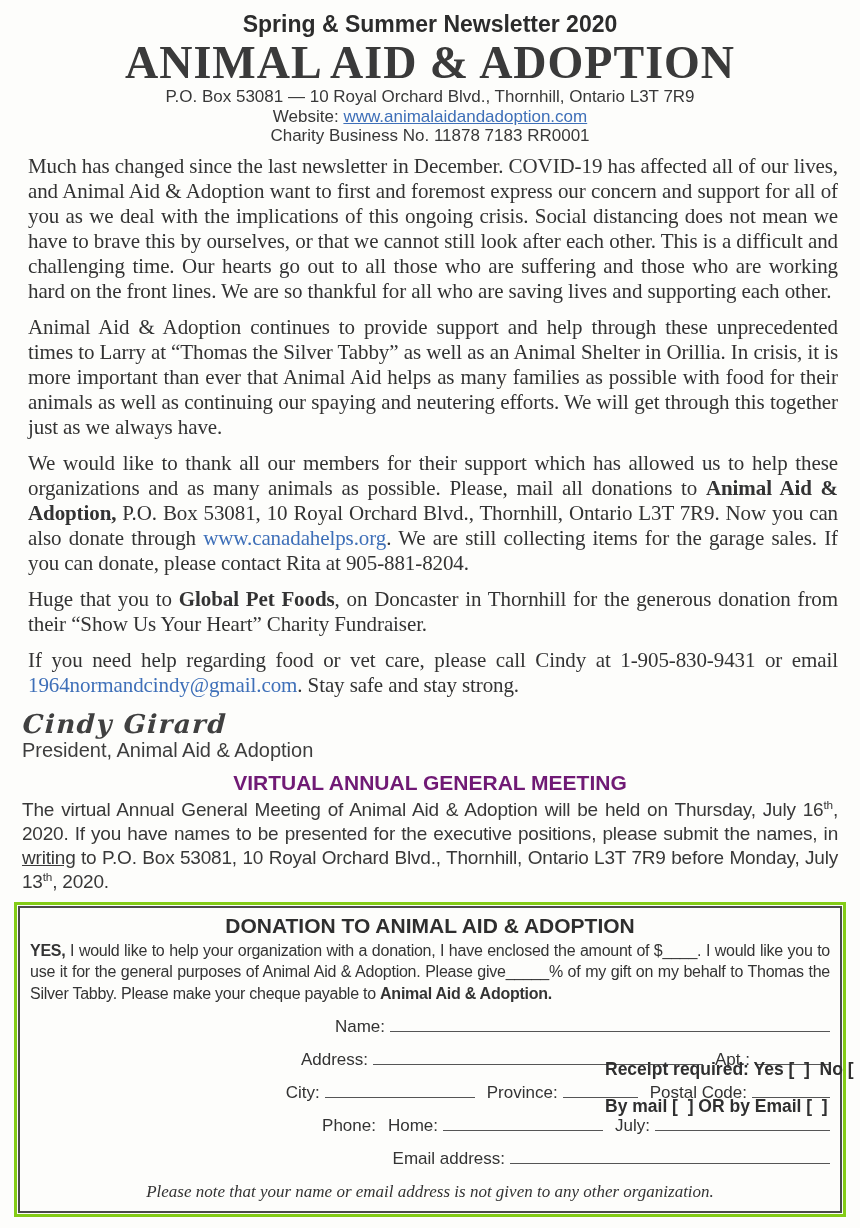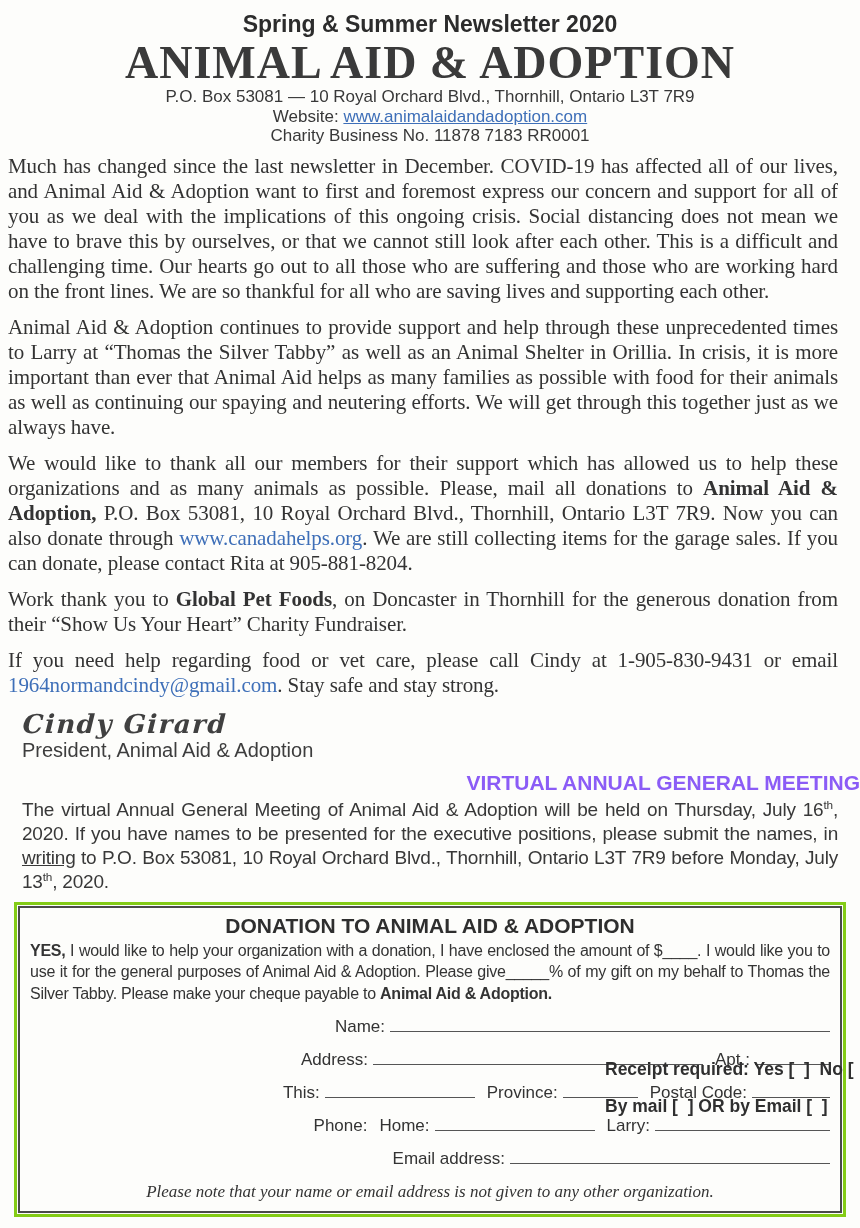--- a/index.html
+++ b/index.html
@@ -23,21 +23,21 @@
     margin: 0; font-family: "Liberation Serif", serif;
     font-weight: bold; font-size: 46px; line-height: 49px;
     letter-spacing: 1px; color: #3a3a3a;
   }
   .hdr-line {
     font-family: "Liberation Sans", sans-serif;
     font-size: 17px; line-height: 19.5px; color: #383838;
   }
   .link { color: #3e6fb8; text-decoration: underline; cursor: pointer; }
   
-  .bodytext { padding: 8px 22px 0 8px; }
+  .bodytext { padding: 8px 22px 0 28px; }
   .para {
     margin: 0 0 11px 0;
     font-size: 21px; line-height: 25px;
     text-align: justify; color: #333333;
     letter-spacing: -0.1px;
   }
   .seg-b { font-weight: bold; }
   .seg-u { text-decoration: underline; }
   .seg-link { color: #3e6fb8; cursor: pointer; }
   sup { font-size: 0.62em; line-height: 0; }
@@ -50,23 +50,23 @@
     color: #404040; transform: skewX(-3deg); transform-origin: left bottom;
     width: max-content;
   }
   .sig-title {
     font-family: "Liberation Sans", sans-serif;
     font-size: 20px; line-height: 23px; color: #3d3d3d;
     margin-bottom: 9px;
   }
   
   .agm-heading {
-    margin: 0 0 3px 0; text-align: right;
+    margin: 0 0 3px 0; text-align: center;
     font-family: "Liberation Sans", sans-serif;
-    font-weight: bold; font-size: 21px; line-height: 24px; color: #8b5cf6;
+    font-weight: bold; font-size: 21px; line-height: 24px; color: #701a75;
   }
   .agm-para {
     margin: 0 22px 8px 22px;
     font-family: "Liberation Sans", sans-serif;
     font-size: 19px; line-height: 24px; letter-spacing: -0.2px;
     text-align: justify; color: #383838;
   }
   
   .don-outer {
     margin: 0 14px; border: 3px solid #84cc16; padding: 1px;
@@ -121,21 +121,21 @@
     <h1 class="org-title">ANIMAL AID &amp; ADOPTION</h1>
     <div class="hdr-line">P.O. Box 53081 — 10 Royal Orchard Blvd., Thornhill, Ontario L3T 7R9</div>
     <div class="hdr-line"><span>Website: </span><span class="link">www.animalaidandadoption.com</span></div>
     <div class="hdr-line">Charity Business No. 11878 7183 RR0001</div>
   </header>
 
   <section class="bodytext">
     <p class="para"><span>Much has changed since the last newsletter in December. COVID-19 has affected all of our lives, and Animal Aid &amp; Adoption want to first and foremost express our concern and support for all of you as we deal with the implications of this ongoing crisis. Social distancing does not mean we have to brave this by ourselves, or that we cannot still look after each other. This is a difficult and challenging time. Our hearts go out to all those who are suffering and those who are working hard on the front lines. We are so thankful for all who are saving lives and supporting each other.</span></p>
     <p class="para"><span>Animal Aid &amp; Adoption continues to provide support and help through these unprecedented times to Larry at “Thomas the Silver Tabby” as well as an Animal Shelter in Orillia. In crisis, it is more important than ever that Animal Aid helps as many families as possible with food for their animals as well as continuing our spaying and neutering efforts. We will get through this together just as we always have.</span></p>
     <p class="para"><span>We would like to thank all our members for their support which has allowed us to help these organizations and as many animals as possible. Please, mail all donations to </span><span class="seg-b">Animal Aid &amp; Adoption,</span><span> P.O. Box 53081, 10 Royal Orchard Blvd., Thornhill, Ontario L3T 7R9. Now you can also donate through </span><span class="seg-link">www.canadahelps.org</span><span>. We are still collecting items for the garage sales. If you can donate, please contact Rita at 905-881-8204.</span></p>
-    <p class="para"><span>Work thank you to </span><span class="seg-b">Global Pet Foods</span><span>, on Doncaster in Thornhill for the generous donation from their “Show Us Your Heart” Charity Fundraiser.</span></p>
+    <p class="para"><span>Huge that you to </span><span class="seg-b">Global Pet Foods</span><span>, on Doncaster in Thornhill for the generous donation from their “Show Us Your Heart” Charity Fundraiser.</span></p>
     <p class="para"><span>If you need help regarding food or vet care, please call Cindy at 1-905-830-9431 or email </span><span class="seg-link">1964normandcindy@gmail.com</span><span>. Stay safe and stay strong.</span></p>
   </section>
 
   <div class="sig">
     <div class="sig-name">Cindy Girard</div>
     <div class="sig-title">President, Animal Aid &amp; Adoption</div>
   </div>
 
   <section>
     <h2 class="agm-heading">VIRTUAL ANNUAL GENERAL MEETING</h2>
@@ -148,24 +148,24 @@
       <p class="don-intro"><span class="seg-b">YES,</span><span> I would like to help your organization with a donation, I have enclosed the amount of $____. I would like you to use it for the general purposes of Animal Aid &amp; Adoption. Please give_____% of my gift on my behalf to Thomas the Silver Tabby. Please make your cheque payable to </span><span class="seg-b">Animal Aid &amp; Adoption.</span></p>
 
       <div class="form-area">
         <div class="frow">
           <span>Name:</span><span class="blank w440"></span>
         </div>
         <div class="frow">
           <span>Address:</span><span class="blank w330"></span><span class="lbl-gap">Apt.:</span><span class="blank w75"></span>
         </div>
         <div class="frow">
-          <span>This:</span><span class="blank w150"></span><span class="lbl-gap">Province:</span><span class="blank w75"></span><span class="lbl-gap">Postal Code:</span><span class="blank w78"></span>
+          <span>City:</span><span class="blank w150"></span><span class="lbl-gap">Province:</span><span class="blank w75"></span><span class="lbl-gap">Postal Code:</span><span class="blank w78"></span>
         </div>
         <div class="frow">
-          <span>Phone:</span><span class="lbl-gap">Home:</span><span class="blank w160"></span><span class="lbl-gap">Larry:</span><span class="blank w175"></span>
+          <span>Phone:</span><span class="lbl-gap">Home:</span><span class="blank w160"></span><span class="lbl-gap">July:</span><span class="blank w175"></span>
         </div>
         <div class="frow">
           <span>Email address:</span><span class="blank w320"></span>
         </div>
 
         <div class="opts">
           <div class="opt-line">Receipt required: Yes [&nbsp;&nbsp;] &nbsp;No [&nbsp;&nbsp;]</div>
           <div class="opt-line">By mail [&nbsp;&nbsp;] OR by Email [&nbsp;&nbsp;]</div>
         </div>
       </div>

